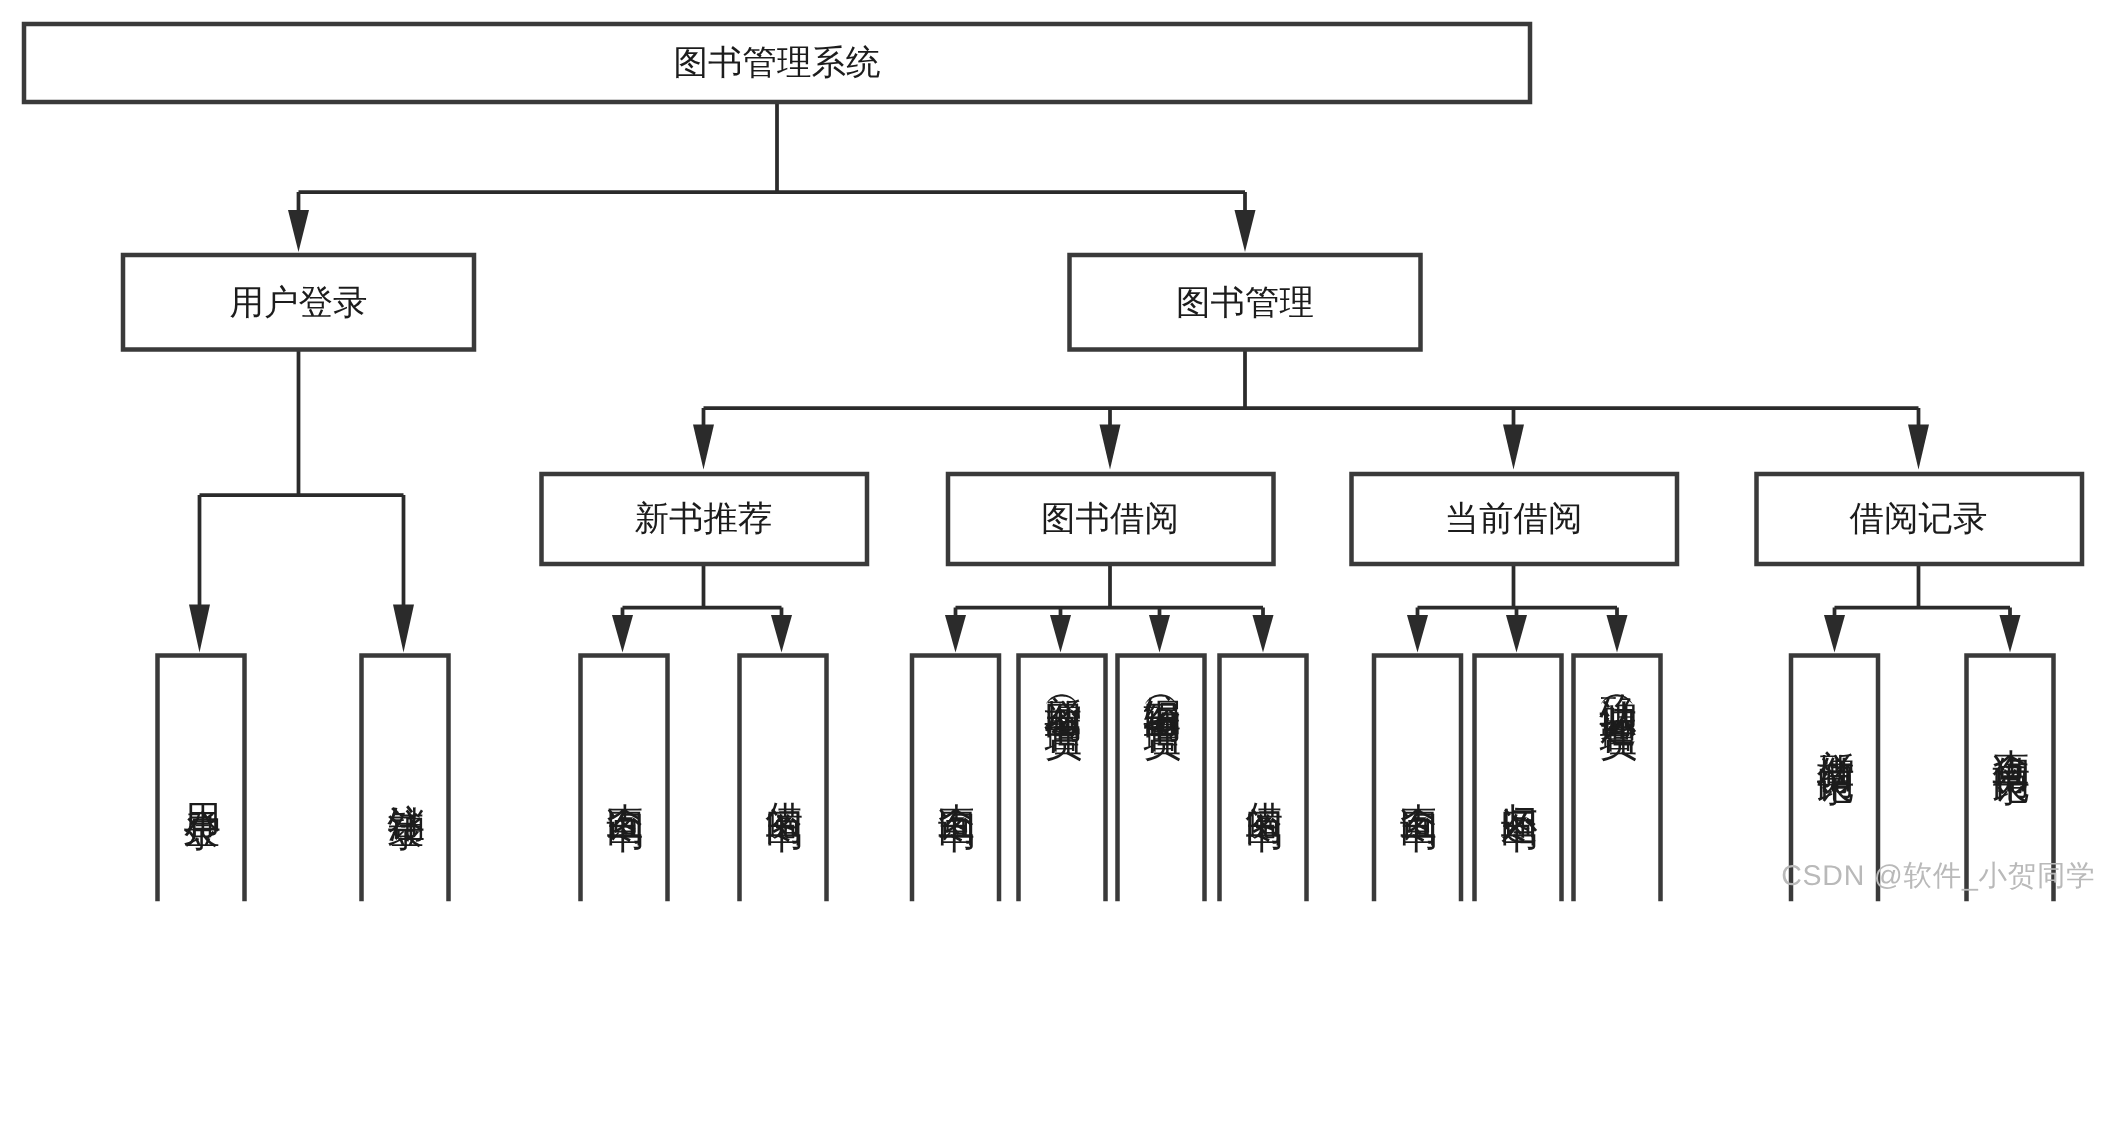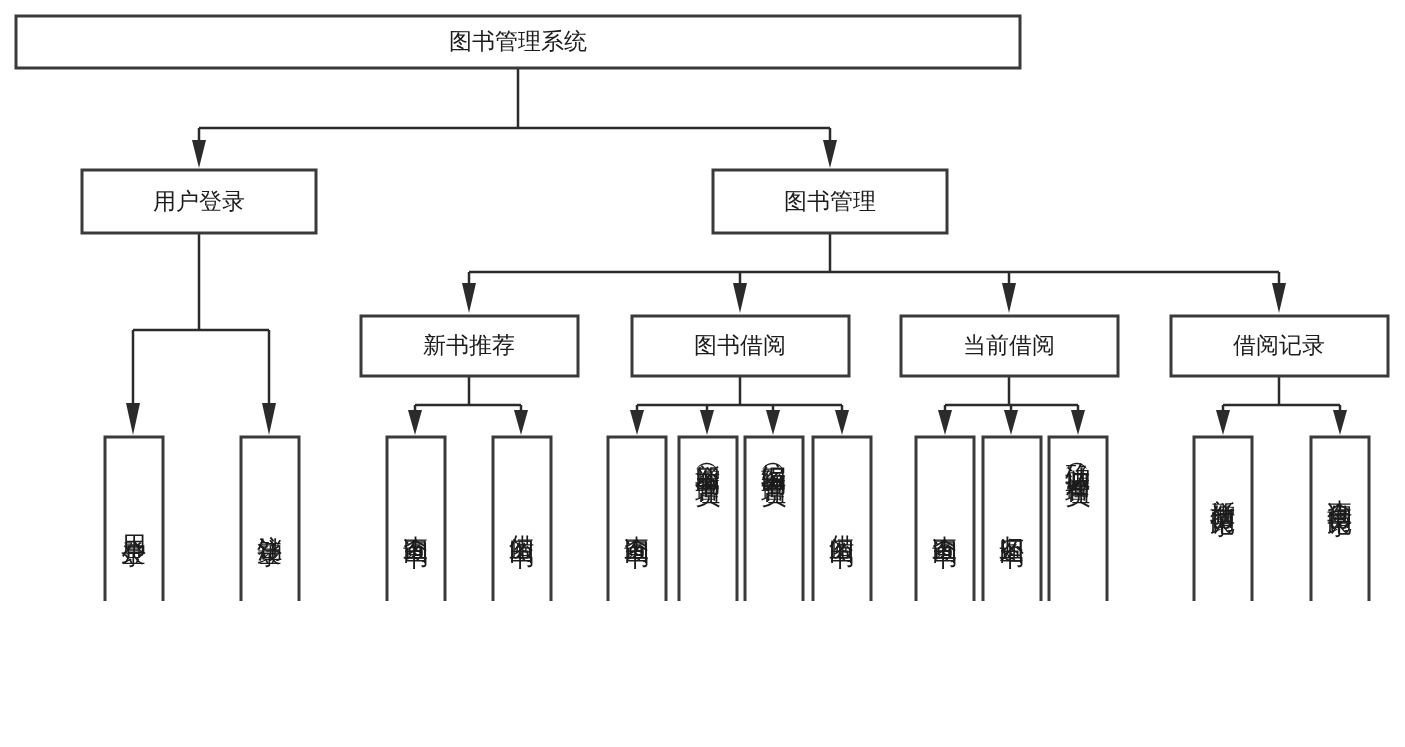--- a/index.html
+++ b/index.html
@@ -263,14 +263,15 @@
     <div class="leaf-label" style="margin-top:6px;">确认归还（管理员）</div>
   </div>
 
   <div class="leaf-label-wrap" style="left:1194px; top:437px; width:58px; height:298px;">
     <div class="leaf-label" style="margin-top:42px;">新增借阅记录</div>
   </div>
   <div class="leaf-label-wrap" style="left:1311px; top:437px; width:58px; height:298px;">
     <div class="leaf-label" style="margin-top:42px;">查询借阅记录</div>
   </div>
 
+  <div class="watermark">CSDN @软件_小贺同学</div>
 
 </div>
 
 </body></html>

